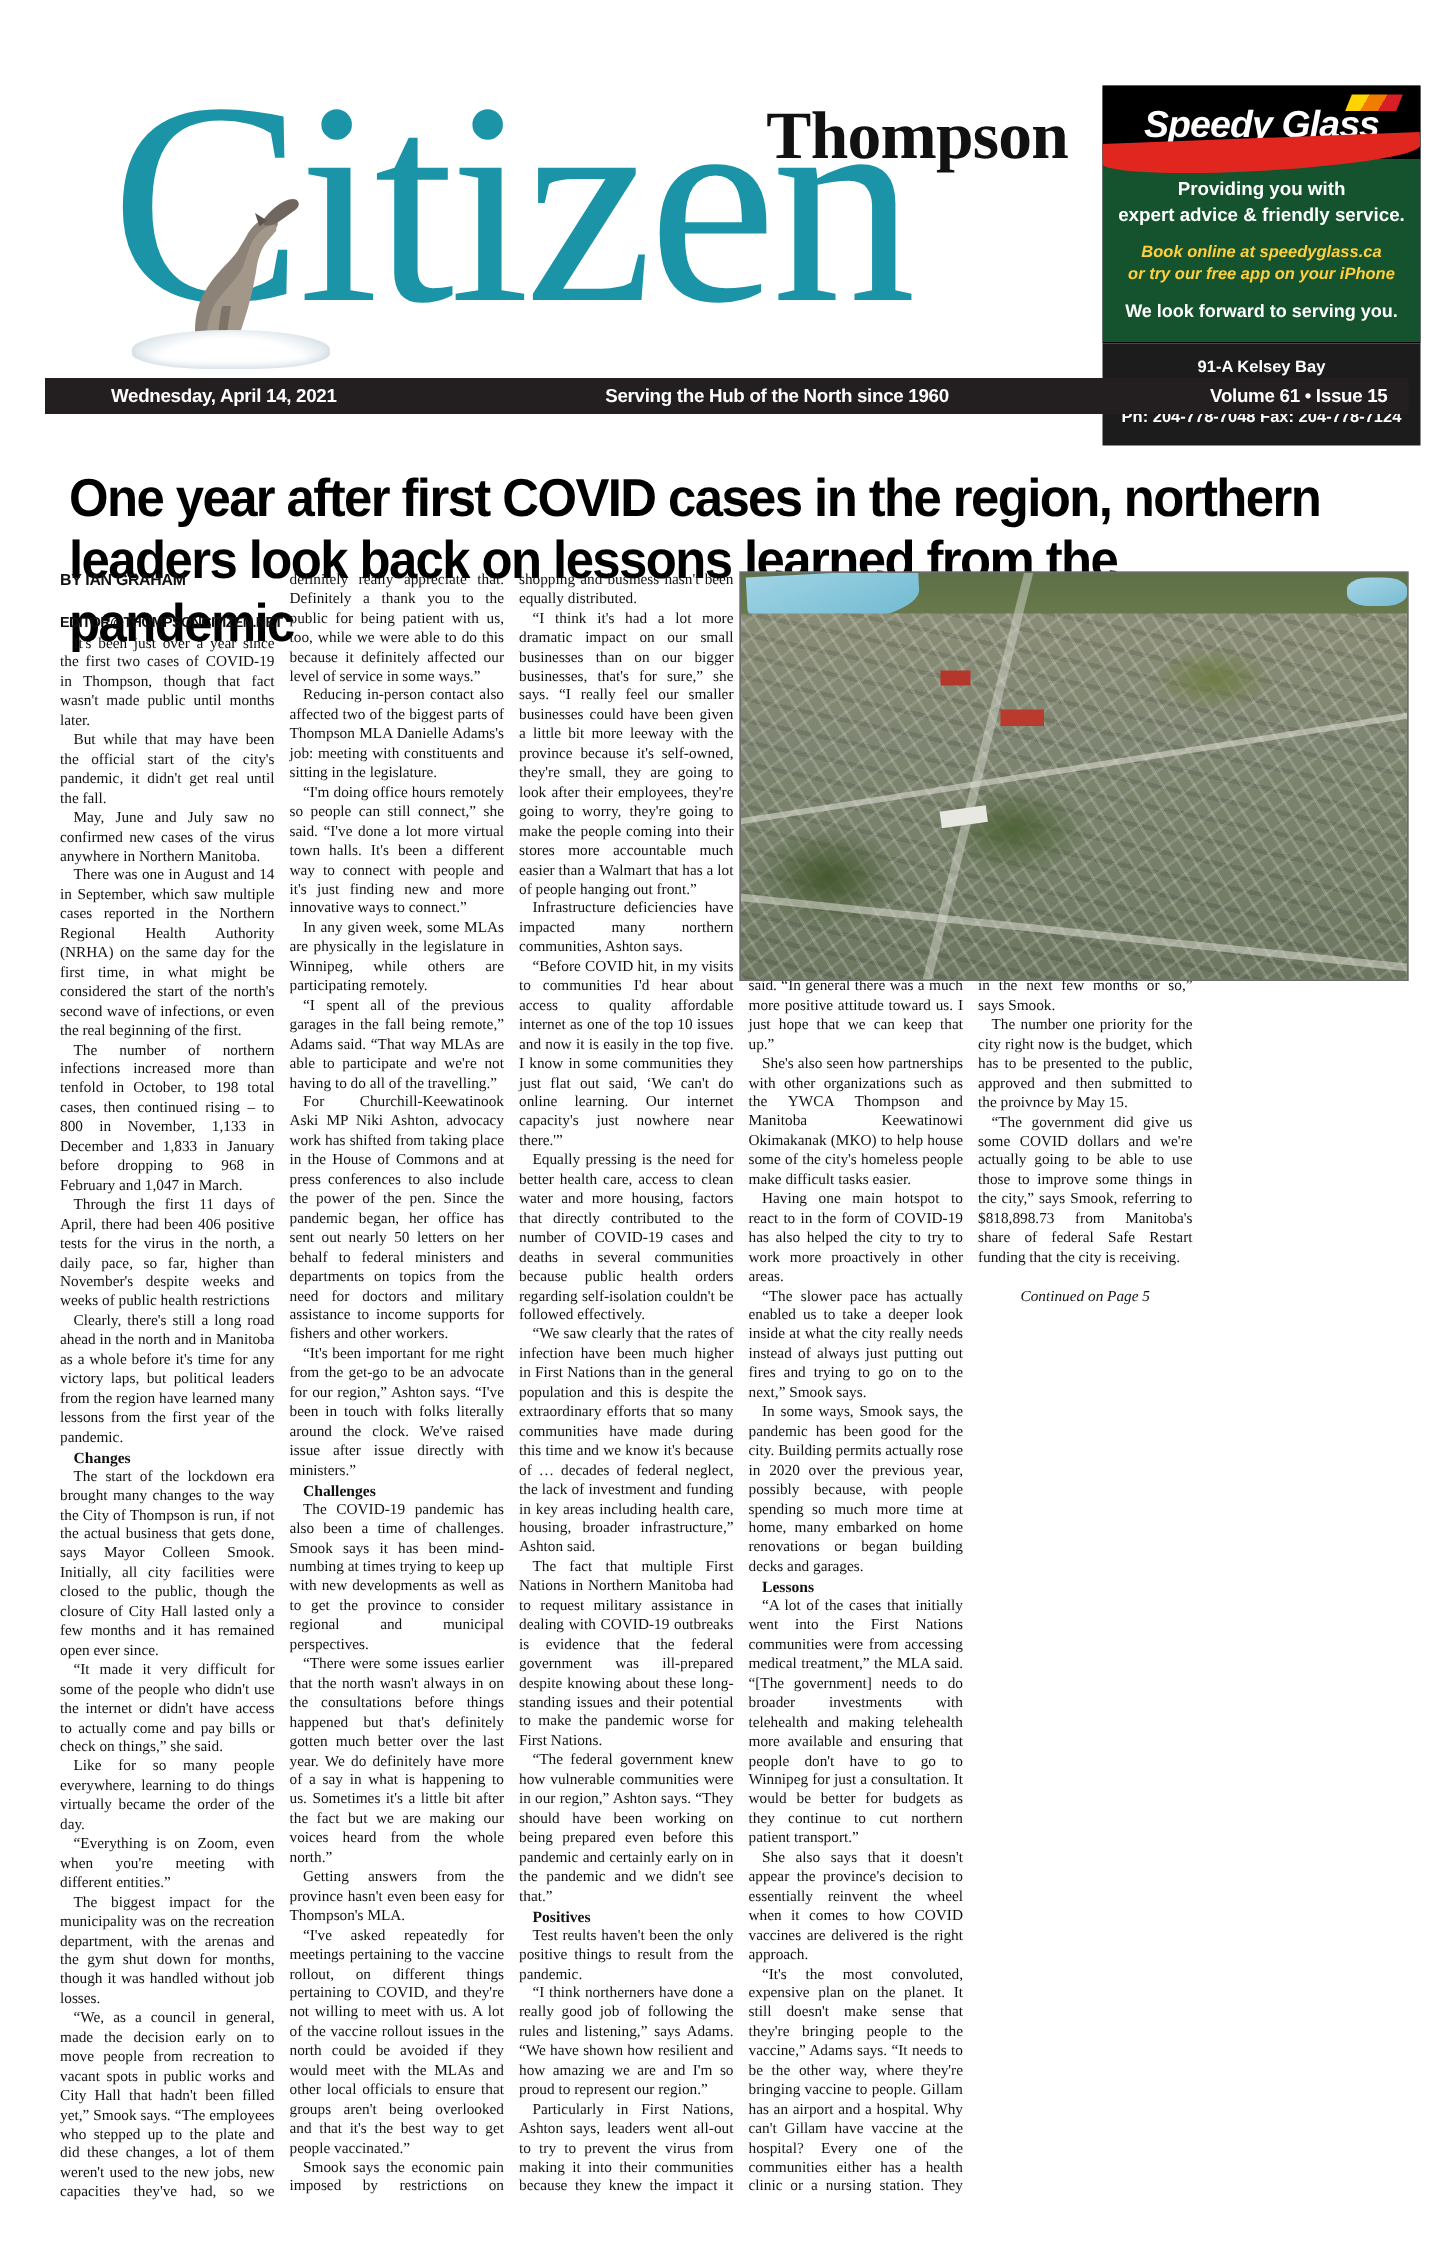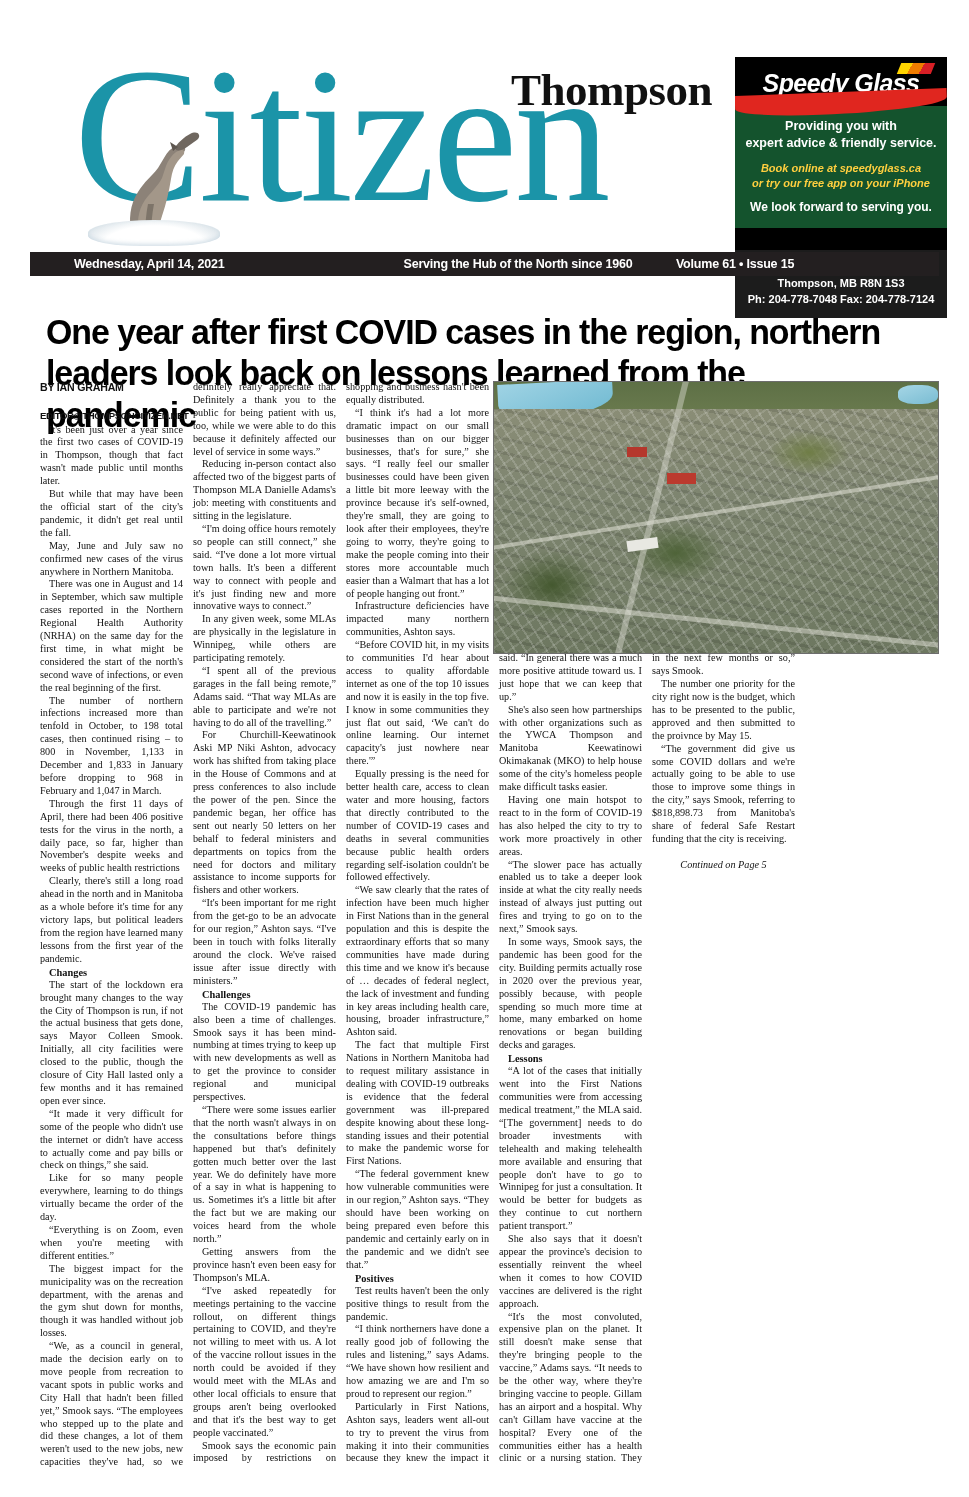--- a/index.html
+++ b/index.html
@@ -68,21 +68,21 @@
 
   
   .ad-box {
     position: absolute;
     right: 22px;
     top: 57px;
     width: 212px;
   }
   .ad-main {
     background: #000;
-    padding: 0 0 22px 0;
+    padding: 0 0 1px 0;
     position: relative;
     overflow: hidden;
   }
   .ad-logo {
     background:#000;
     padding: 12px 10px 8px 10px;
     position: relative;
     text-align: center;
   }
   .ad-logo-text {
@@ -163,21 +163,21 @@
     display:flex;
     align-items:center;
     font-family: "Liberation Sans", sans-serif;
     font-size: 12.5px;
     font-weight: 700;
     letter-spacing: -0.2px;
     padding-left: 32px;
   }
   .datebar .d-left  { width: 34%; padding-left: 12px; text-align:left; }
   .datebar .d-mid   { width: 36%; text-align:center; }
-  .datebar .d-right { width: 30%; text-align:left; padding-right: 14px; }
+  .datebar .d-right { width: 30%; text-align:right; padding-right: 14px; }
 
   
   .headline {
     position:absolute;
     left: 46px;
     top: 288px;
     width: 890px;
     font-family: "Liberation Sans", sans-serif;
     font-weight: 700;
     font-size: 35.5px;

